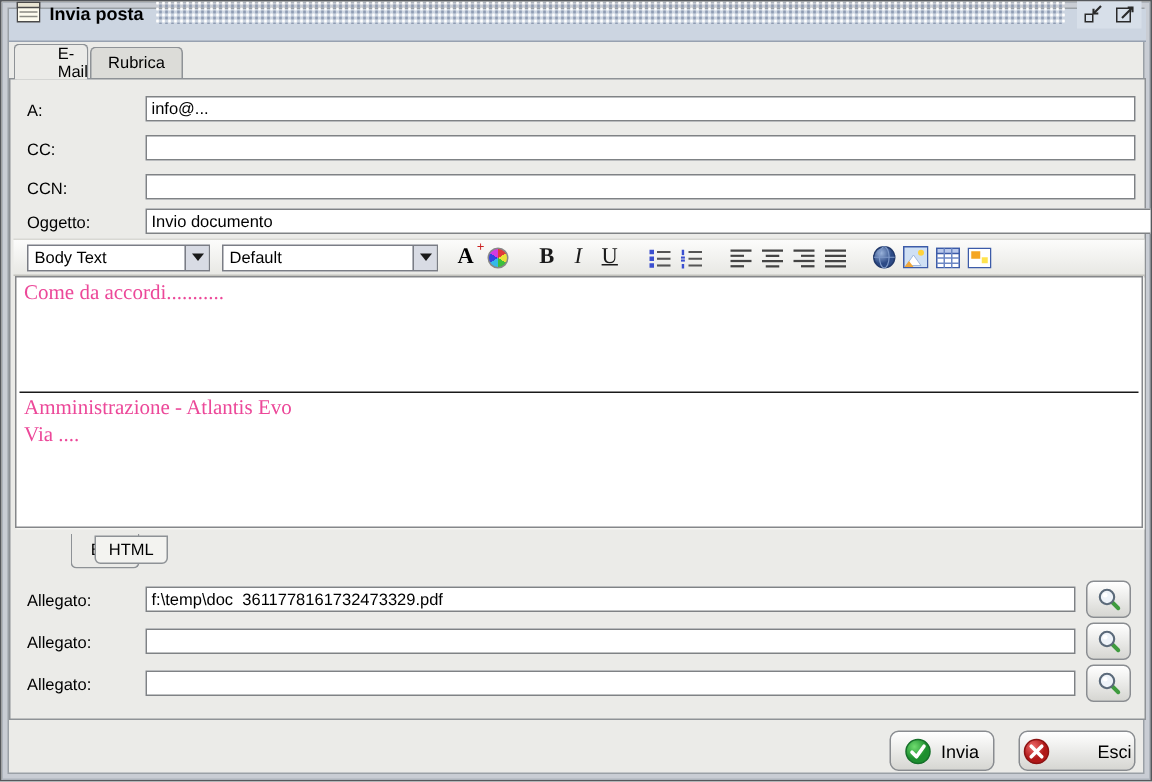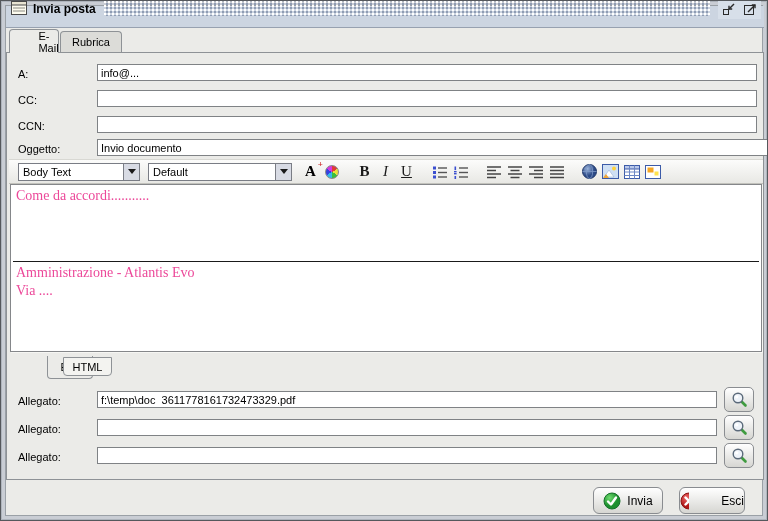--- a/index.html
+++ b/index.html
@@ -334,21 +334,21 @@
           <radialGradient id="gn" cx="35%" cy="30%">
             <stop offset="0%" stop-color="#6fdc6f"></stop>
             <stop offset="100%" stop-color="#1d8f2f"></stop>
           </radialGradient>
         </defs>
       <circle cx="9" cy="9" r="8" fill="url(#gn)" stroke="#16702a"></circle>
       <polyline points="5,9.5 8,12.5 13,5.5" fill="none" stroke="#ffffff" stroke-width="2.4" stroke-linecap="round" stroke-linejoin="round"></polyline>
     </svg>
     <span>Invia</span>
   </div>
-  <div class="act-btn" style="left:678px; top:486px; width:66px;gap:32px;">
+  <div class="act-btn" style="left:678px; top:486px; width:78px;gap:32px;">
     <svg width="18" height="18">
       <defs>
           <radialGradient id="rd" cx="35%" cy="30%">
             <stop offset="0%" stop-color="#ef6a6a"></stop>
             <stop offset="100%" stop-color="#b01818"></stop>
           </radialGradient>
         </defs>
       <circle cx="9" cy="9" r="8" fill="url(#rd)" stroke="#8c1212"></circle>
       <line x1="5.5" y1="5.5" x2="12.5" y2="12.5" stroke="#ffffff" stroke-width="2.4" stroke-linecap="round"></line>
       <line x1="12.5" y1="5.5" x2="5.5" y2="12.5" stroke="#ffffff" stroke-width="2.4" stroke-linecap="round"></line>

